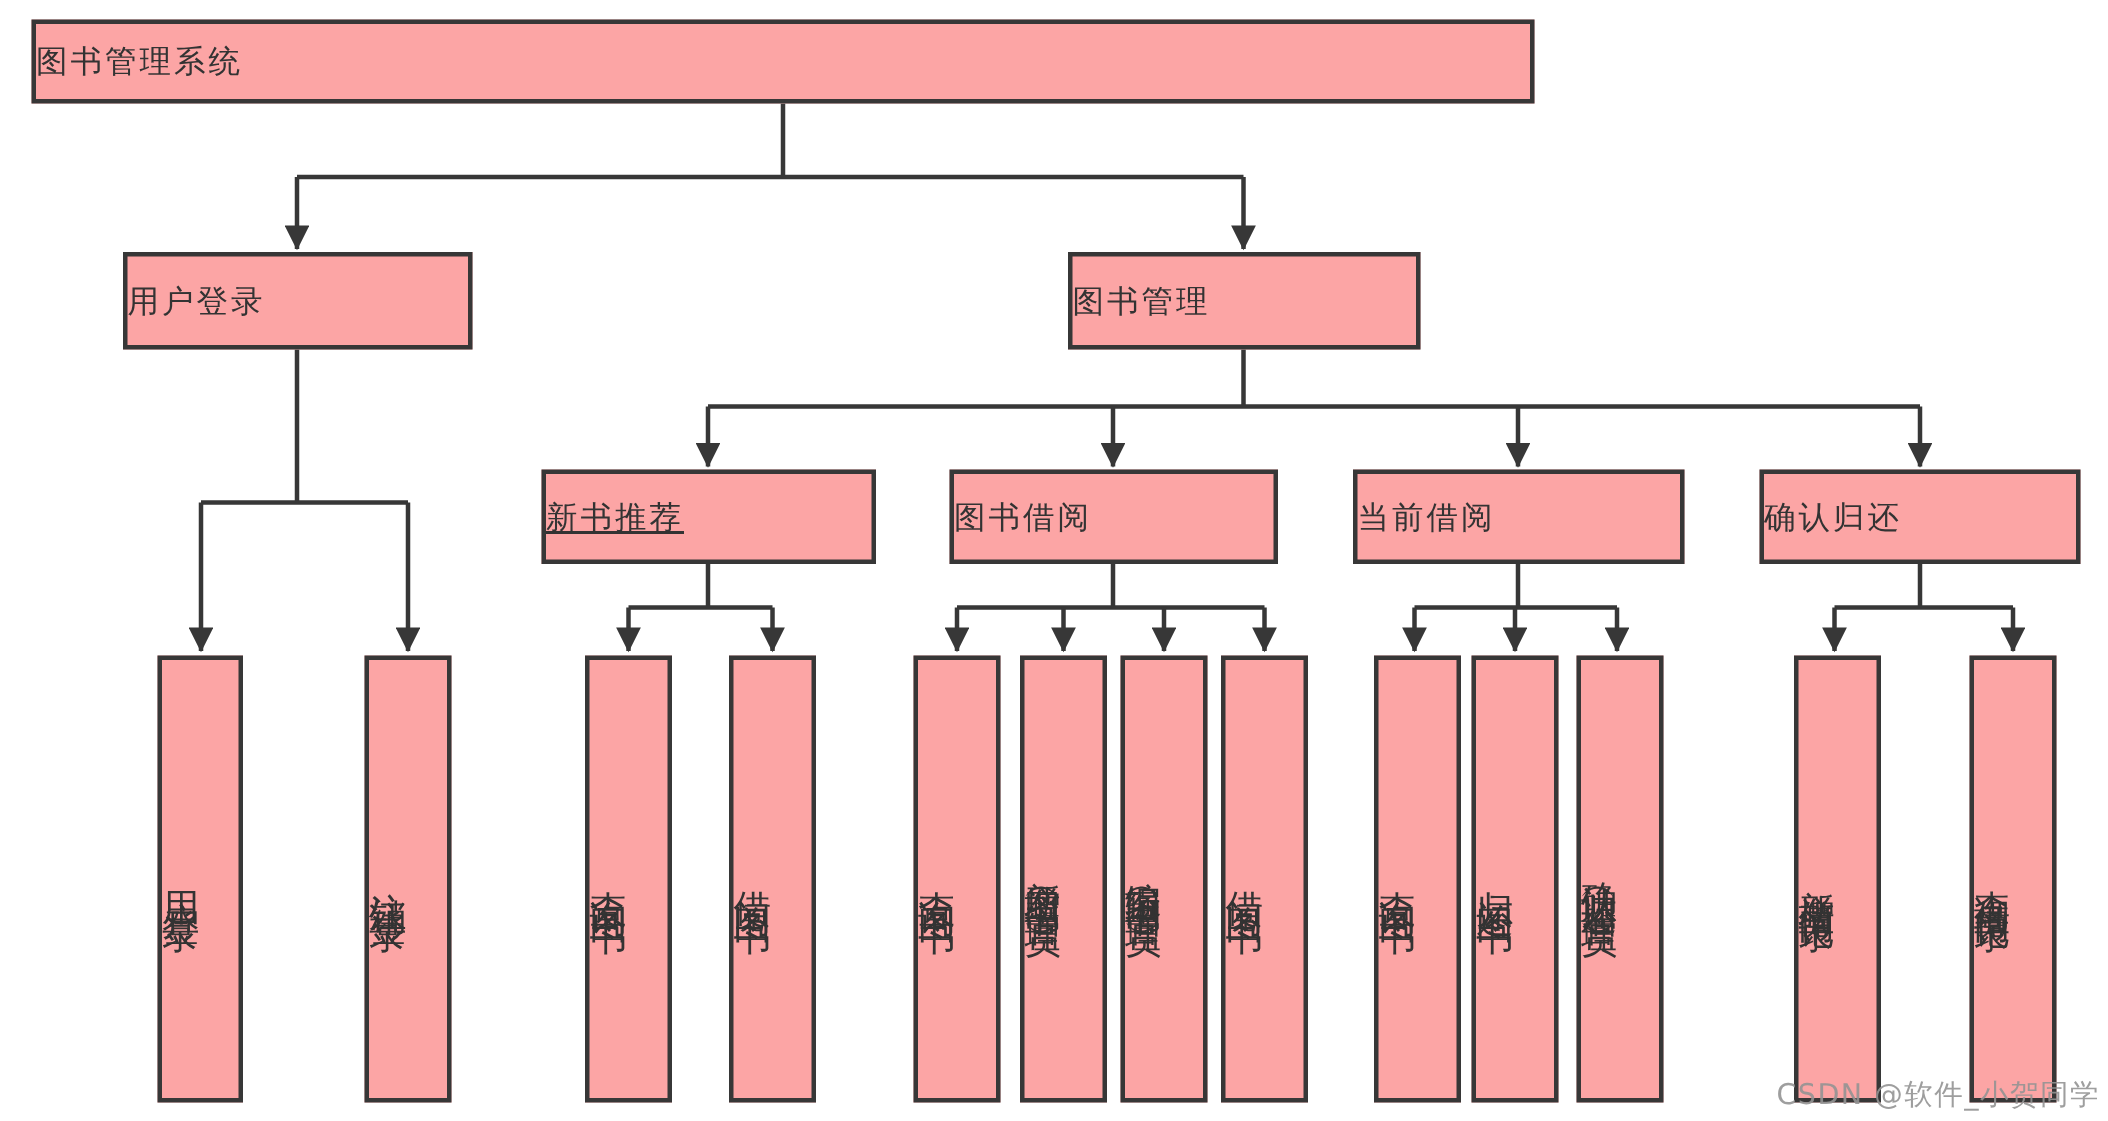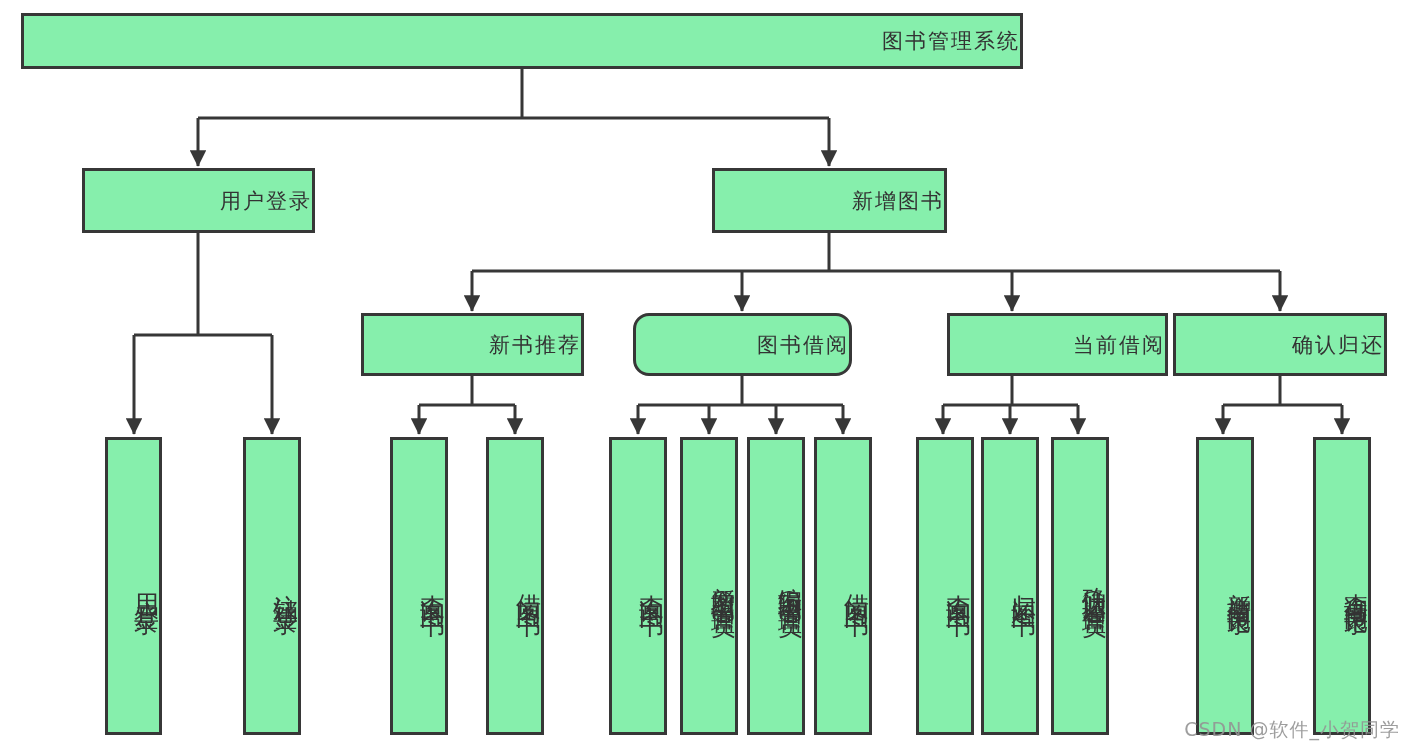--- a/index.html
+++ b/index.html
@@ -13,25 +13,25 @@
   }
   #wires {
     position: absolute;
     left: 0; top: 0;
     width: 1405px; height: 747px;
     z-index: 1;
   }
   .node {
     position: absolute;
     box-sizing: border-box;
-    background: #86efac;
+    background: #fca5a5;
     border: 3px solid #373737;
     display: flex;
     align-items: center;
-    justify-content: flex-end;
+    justify-content: flex-start;
     z-index: 2;
     color: #333333;
   }
   .hlabel {
     font-size: 21px;
     letter-spacing: 2px;
     white-space: nowrap;
     color: #333333;
   }
   .vlabel {
@@ -105,30 +105,30 @@
   </svg>
 
   <div class="node" style="left:21px; top:13px; width:1002px; height:56px;">
     <span class="hlabel">图书管理系统</span>
   </div>
 
   <div class="node" style="left:82px; top:168px; width:233px; height:65px;">
     <span class="hlabel">用户登录</span>
   </div>
   <div class="node" style="left:712px; top:168px; width:235px; height:65px;">
-    <span class="hlabel">新增图书</span>
+    <span class="hlabel">图书管理</span>
   </div>
 
-  <div class="node" style="left:361px; top:313px; width:223px; height:63px;">
+  <div class="node" style="left:361px; top:313px; width:223px; height:63px;text-decoration:underline;">
     <span class="hlabel">新书推荐</span>
   </div>
-  <div class="node" style="left:633px; top:313px; width:219px; height:63px;border-radius:16px;">
+  <div class="node" style="left:633px; top:313px; width:219px; height:63px;">
     <span class="hlabel">图书借阅</span>
   </div>
-  <div class="node" style="left:902px; top:313px; width:221px; height:63px;margin-left:45px;">
+  <div class="node" style="left:902px; top:313px; width:221px; height:63px;">
     <span class="hlabel">当前借阅</span>
   </div>
   <div class="node" style="left:1173px; top:313px; width:214px; height:63px;">
     <span class="hlabel">确认归还</span>
   </div>
 
   <div class="node" style="left:105px; top:437px; width:57px; height:298px;">
     <span class="vlabel">用户登录</span>
   </div>
   <div class="node" style="left:243px; top:437px; width:58px; height:298px;">

